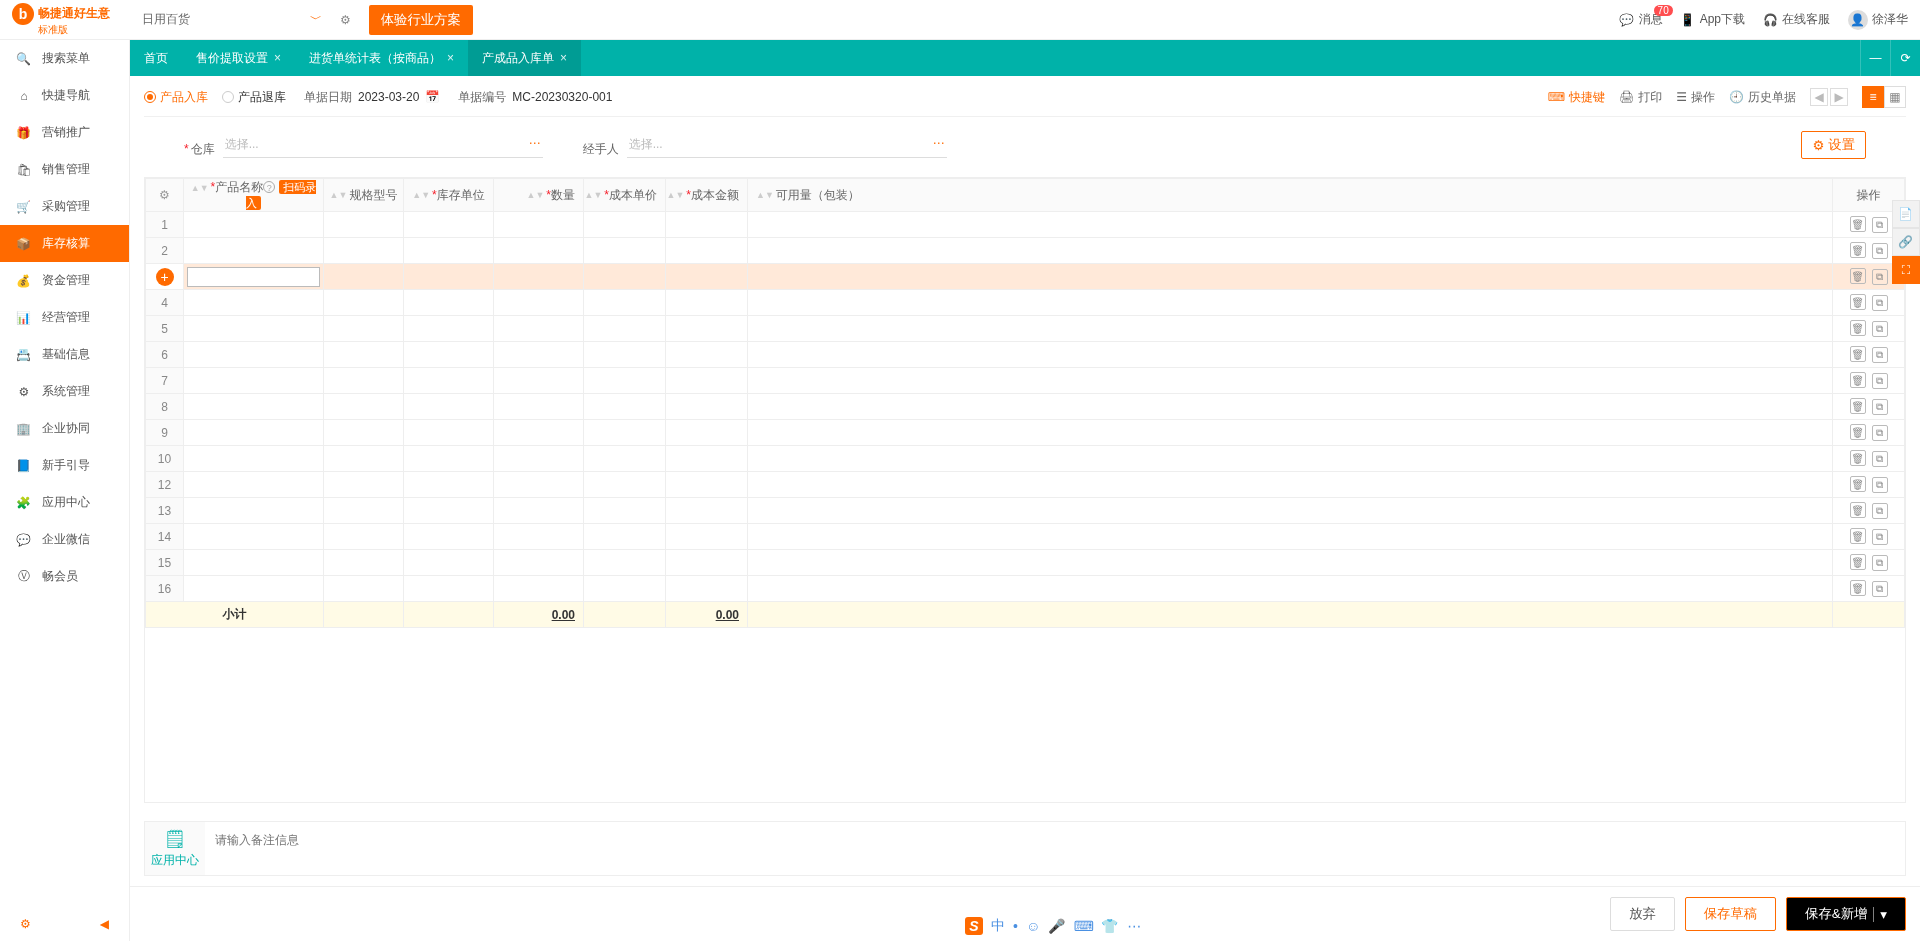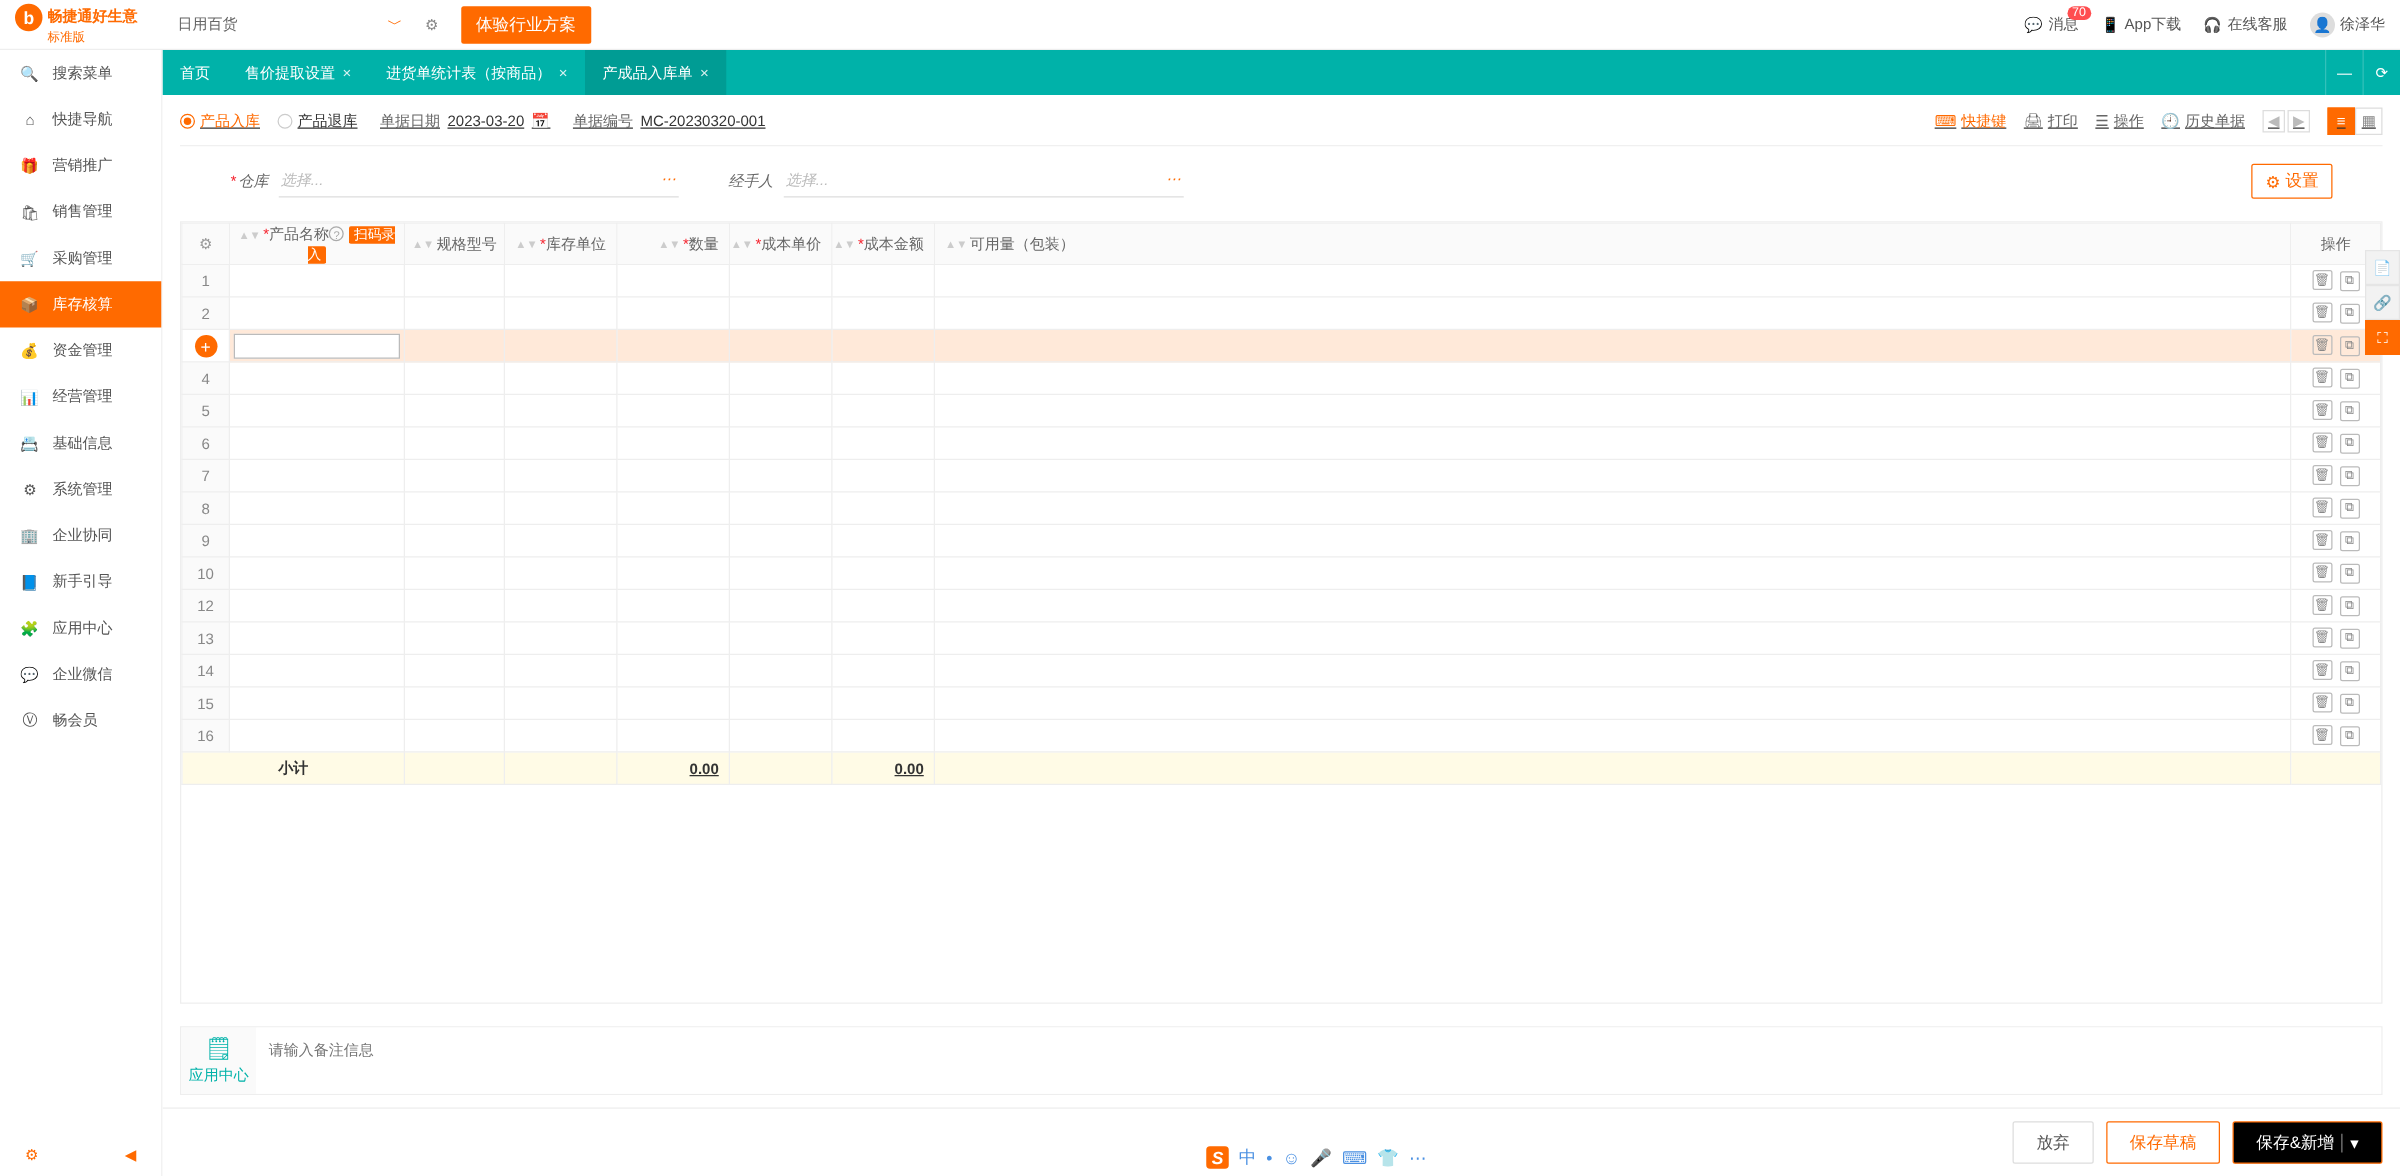--- a/index.html
+++ b/index.html
@@ -35,41 +35,41 @@
 
 .tabs-bar { display: flex; align-items: center; background: #00b2a9; color: #fff; height: 36px; text-align: right; }
 .tab { padding: 0 14px; height: 100%; display: flex; align-items: center; gap: 6px; cursor: pointer; }
 .tab.active { background: #009c94; }
 .tab .close { font-size: 12px; opacity: .85; }
 .tabs-right { margin-left: auto; display: flex; }
 .tabs-right .tbtn { width: 30px; display: flex; align-items: center; justify-content: center; cursor: pointer; border-left: 1px solid rgba(255,255,255,.2); height: 36px; }
 
 
 .form-wrap { background: #fff; margin: 0; padding: 10px 14px; display: flex; flex-direction: column; gap: 10px; flex: 1; overflow: hidden; }
-.toolbar-row { display: flex; align-items: center; gap: 18px; border-bottom: 1px solid #f0f0f0; padding-bottom: 8px; text-decoration: underline; }
+.toolbar-row { display: flex; align-items: center; gap: 18px; border-bottom: 1px solid #f0f0f0; padding-bottom: 8px; }
 .radio-group { display: flex; align-items: center; gap: 14px; }
 .radio { display: flex; align-items: center; gap: 4px; cursor: pointer; }
 .radio .dot { width: 12px; height: 12px; border-radius: 50%; border: 1px solid #ccc; display: inline-flex; align-items: center; justify-content: center; }
 .radio.selected .dot { border-color: #ff6a00; }
 .radio.selected .dot::after { content: ""; width: 6px; height: 6px; border-radius: 50%; background: #ff6a00; }
 .radio.selected span.lbl { color: #ff6a00; }
 .field-inline { display: flex; align-items: center; gap: 6px; color: #666; }
 .field-inline .val { color: #333; }
 .toolbar-right { margin-left: auto; display: flex; align-items: center; gap: 14px; color: #666; }
 .toolbar-right .act { display: flex; align-items: center; gap: 4px; cursor: pointer; }
 .toolbar-right .act.orange { color: #ff6a00; }
 .nav-arrows { display: flex; gap: 2px; }
 .nav-arrows .arr { width: 18px; height: 18px; border: 1px solid #ddd; display: flex; align-items: center; justify-content: center; color: #bbb; }
 .view-toggle { display: flex; }
 .view-toggle .vb { width: 22px; height: 22px; border: 1px solid #ddd; display: flex; align-items: center; justify-content: center; color: #888; }
 .view-toggle .vb.active { background: #ff6a00; color: #fff; border-color: #ff6a00; }
 
 
 .select-row { display: flex; align-items: center; gap: 40px; padding: 4px 40px 8px 40px; }
-.sel-field { display: flex; align-items: center; gap: 8px; font-style: italic; }
+.sel-field { display: flex; align-items: flex-end; gap: 8px; }
 .sel-field .lbl { color: #666; }
 .sel-field .req { color: #f5222d; margin-right: 2px; }
 .sel-input { width: 320px; border-bottom: 1px solid #ddd; padding: 4px 2px; color: #bbb; display: flex; justify-content: space-between; }
 .sel-input .more { color: #ff6a00; }
 .settings-btn { margin-left: auto; border: 1px solid #ff6a00; color: #ff6a00; padding: 4px 10px; border-radius: 2px; background: #fff; cursor: pointer; display: flex; align-items: center; gap: 4px; }
 
 
 .table-area { flex: 1; overflow: auto; border: 1px solid #eee; }
 table { border-collapse: collapse; width: 100%; table-layout: fixed; }
 th, td { border: 1px solid #eee; padding: 0; height: 26px; vertical-align: middle; }

